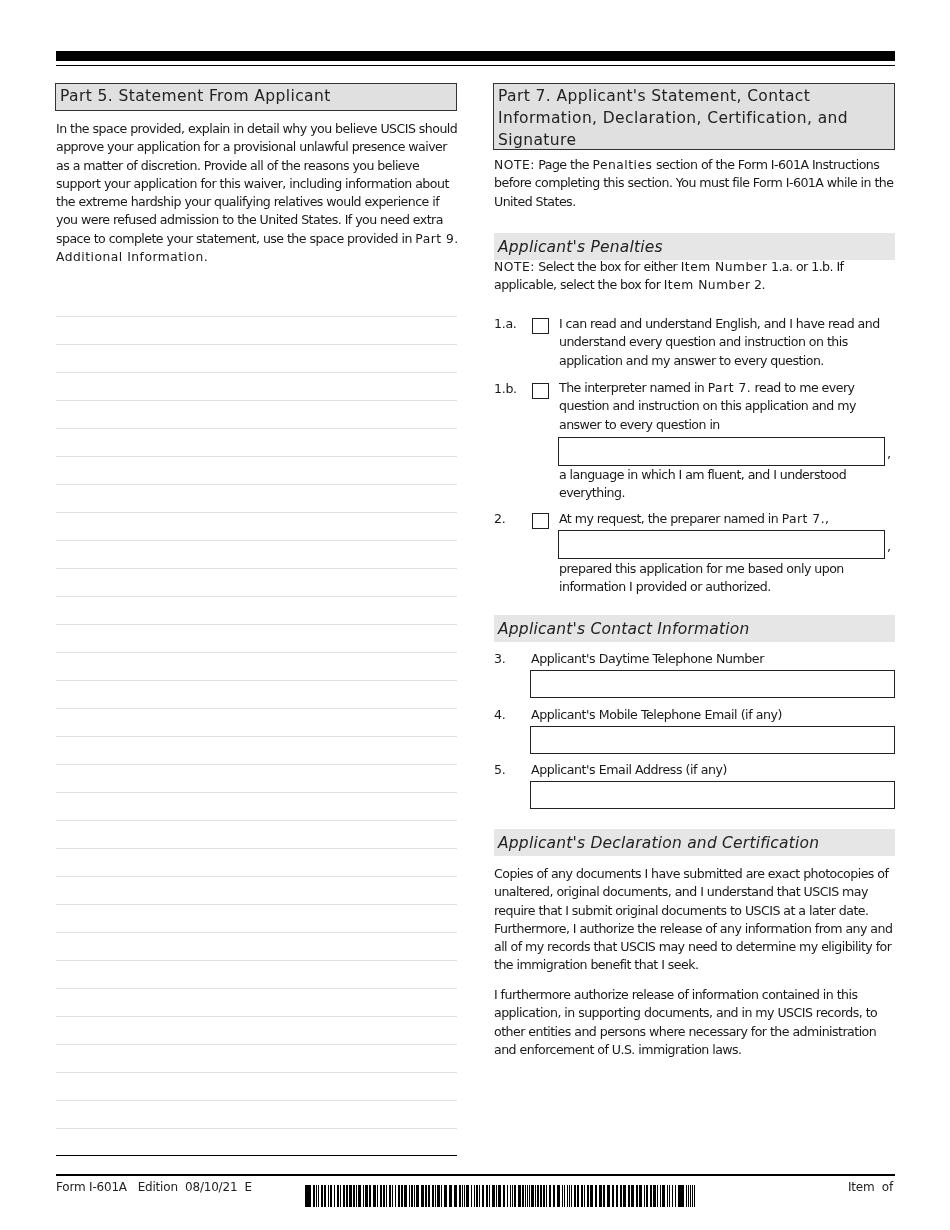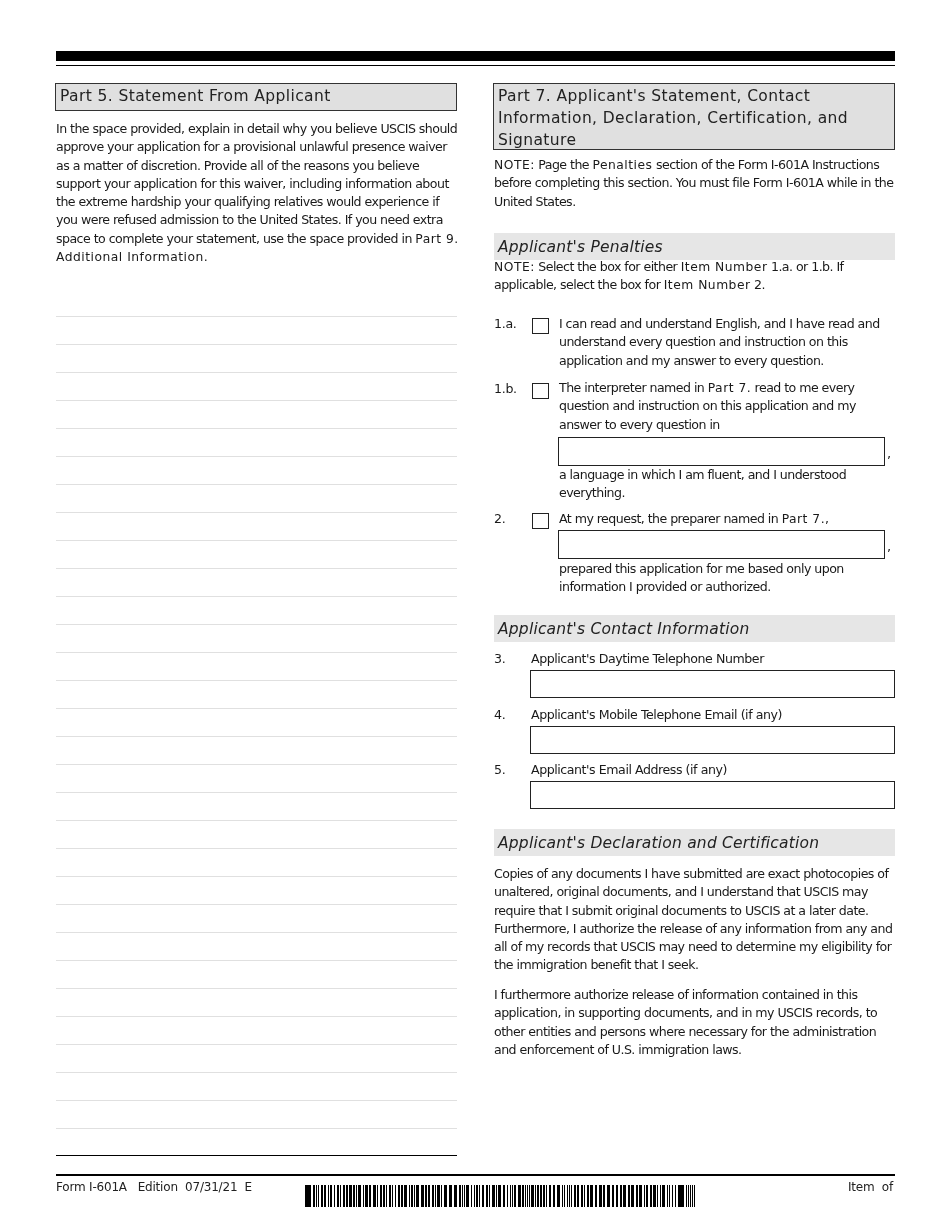--- a/index.html
+++ b/index.html
@@ -114,21 +114,21 @@
 
 <div class="abs item-num" style="left:494px; top:761px;">5.</div>
 <div class="abs contact-label" style="top:761px;">Applicant's Email Address (if any)</div>
 <div class="abs text-field" style="left:530px; top:781px; width:365px; height:28px;"></div>
 
 <div class="abs sub-header" style="top:829px;">Applicant's Declaration and Certification</div>
 <div class="abs body-text note" style="top:865px; width:402px;">Copies of any documents I have submitted are exact photocopies of unaltered, original documents, and I understand that USCIS may require that I submit original documents to USCIS at a later date.  Furthermore, I authorize the release of any information from any and all of my records that USCIS may need to determine my eligibility for the immigration benefit that I seek.</div>
 <div class="abs body-text note" style="top:986px; width:402px;">I furthermore authorize release of information contained in this application, in supporting documents, and in my USCIS records, to other entities and persons where necessary for the administration and enforcement of U.S. immigration laws.</div>
 
 <div class="abs footer-rule"></div>
-<div class="abs footer-text" style="left:56px; white-space:pre;">Form I-601A   Edition  07/31/21  E</div>
+<div class="abs footer-text" style="left:56px; white-space:pre;">Form I-601A   Edition  08/10/21  E</div>
 <div class="abs barcode" id="barcode">
     <span style="width: 6px;"></span>
     <span style="width: 2px; background: transparent;"></span>
     <span style="width: 2px;"></span>
     <span style="width: 1px; background: transparent;"></span>
     <span style="width: 1px;"></span>
     <span style="width: 1px; background: transparent;"></span>
     <span style="width: 1px;"></span>
     <span style="width: 2px; background: transparent;"></span>
     <span style="width: 2px;"></span>

